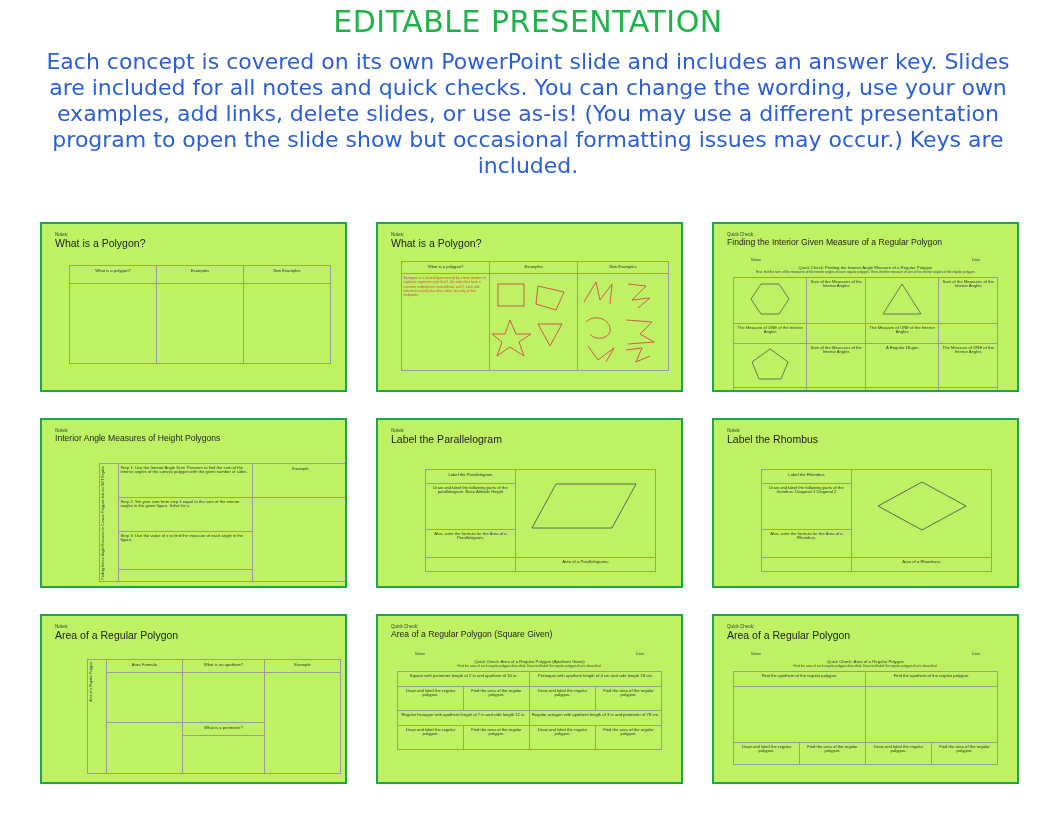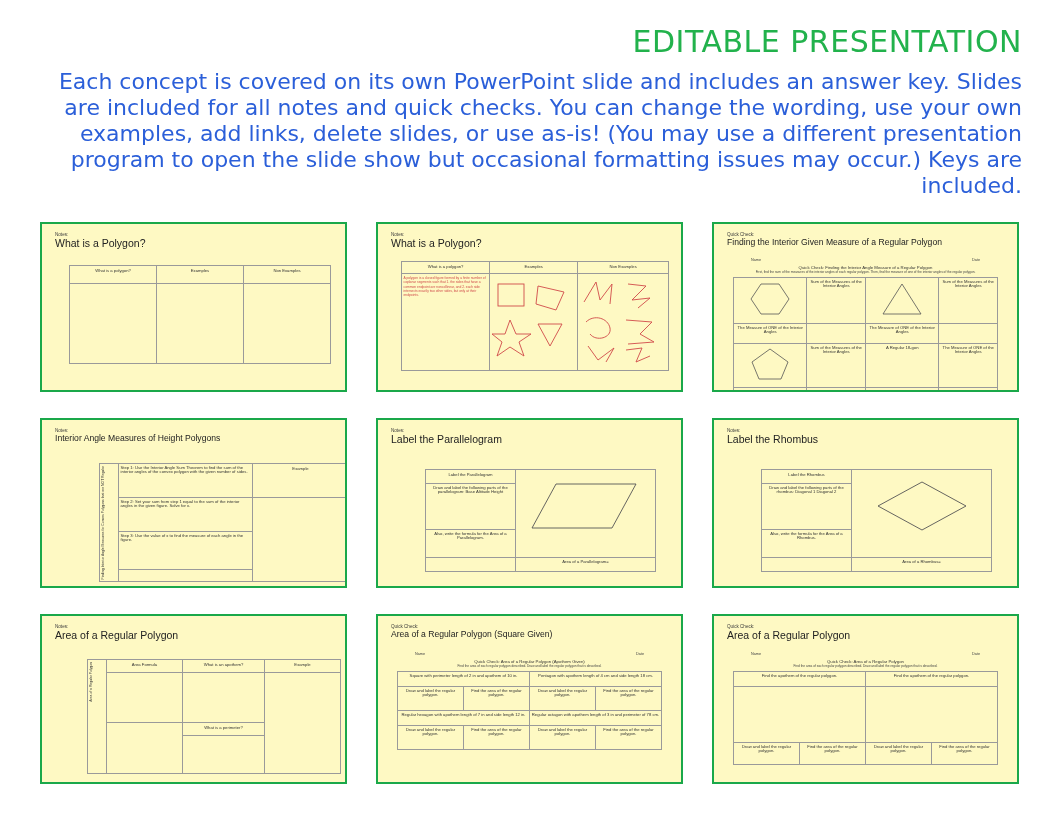--- a/index.html
+++ b/index.html
@@ -5,21 +5,21 @@
   html,body{margin:0;padding:0;}
   body{
     width:1056px;height:816px;
     background:#ffffff;
     font-family:"Liberation Sans", sans-serif;
     overflow:hidden;
   }
   .page{position:relative;width:1056px;height:816px;}
 
   
-  .header{padding:24px 34px 0 34px;text-align:right;}
+  .header{padding:4px 34px 0 34px;text-align:center;}
   .title{
     color:#22b24c;
     font-size:30px;
     letter-spacing:.5px;
     font-family:"DejaVu Sans", sans-serif;
     font-weight:400;
   }
   .intro{
     margin-top:10px;
     color:#2b5fd9;
@@ -40,21 +40,21 @@
     top:222px;left:40px;
     width:980px;
     display:grid;
     grid-template-columns:repeat(3,307px);
     grid-template-rows:repeat(3,170px);
     column-gap:29px;
     row-gap:26px;
   }
   .slide{
     border:2.5px solid #1aa84a;
-    background:#fef9c3;
+    background:#bef264;
     position:relative;
     overflow:hidden;
   }
   .slide-inner{position:absolute;inset:5px;}
   .s-notes{font-size:4.6px;color:#3a3a3a;margin:3px 0 0 8px;}
   .s-title{
     font-size:10.5px;color:#222;margin:0 0 0 8px;
     font-family:"Liberation Sans", sans-serif;font-weight:400;
   }
   .s-title.sm{font-size:8.6px;}

